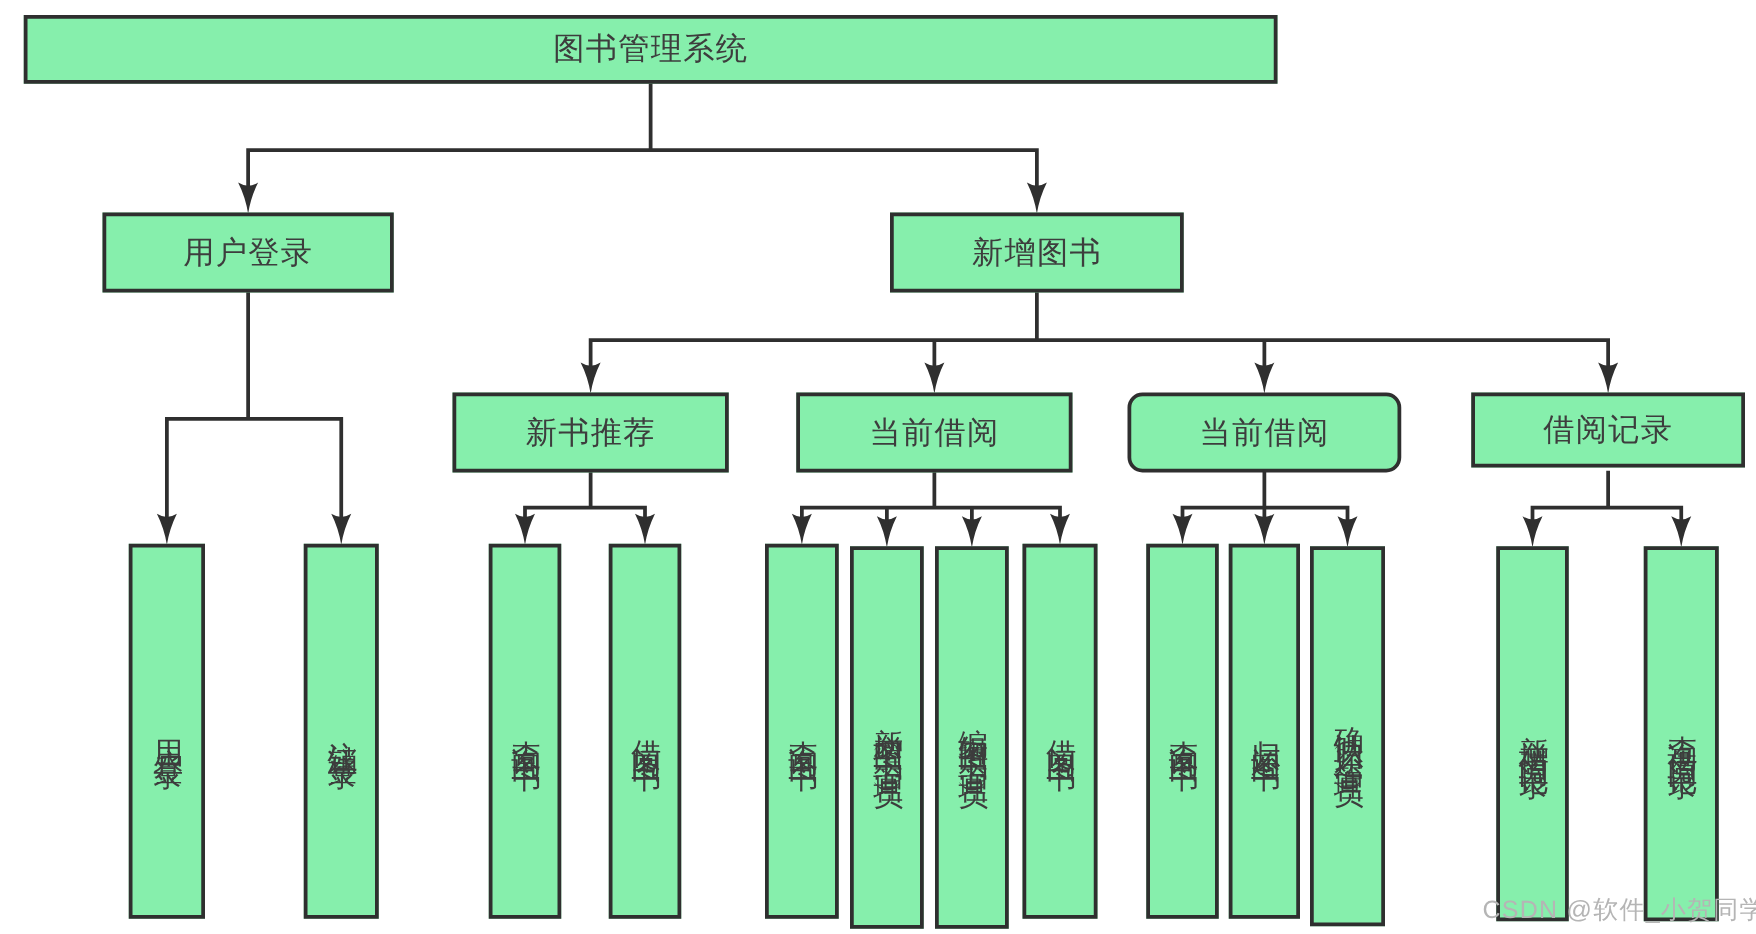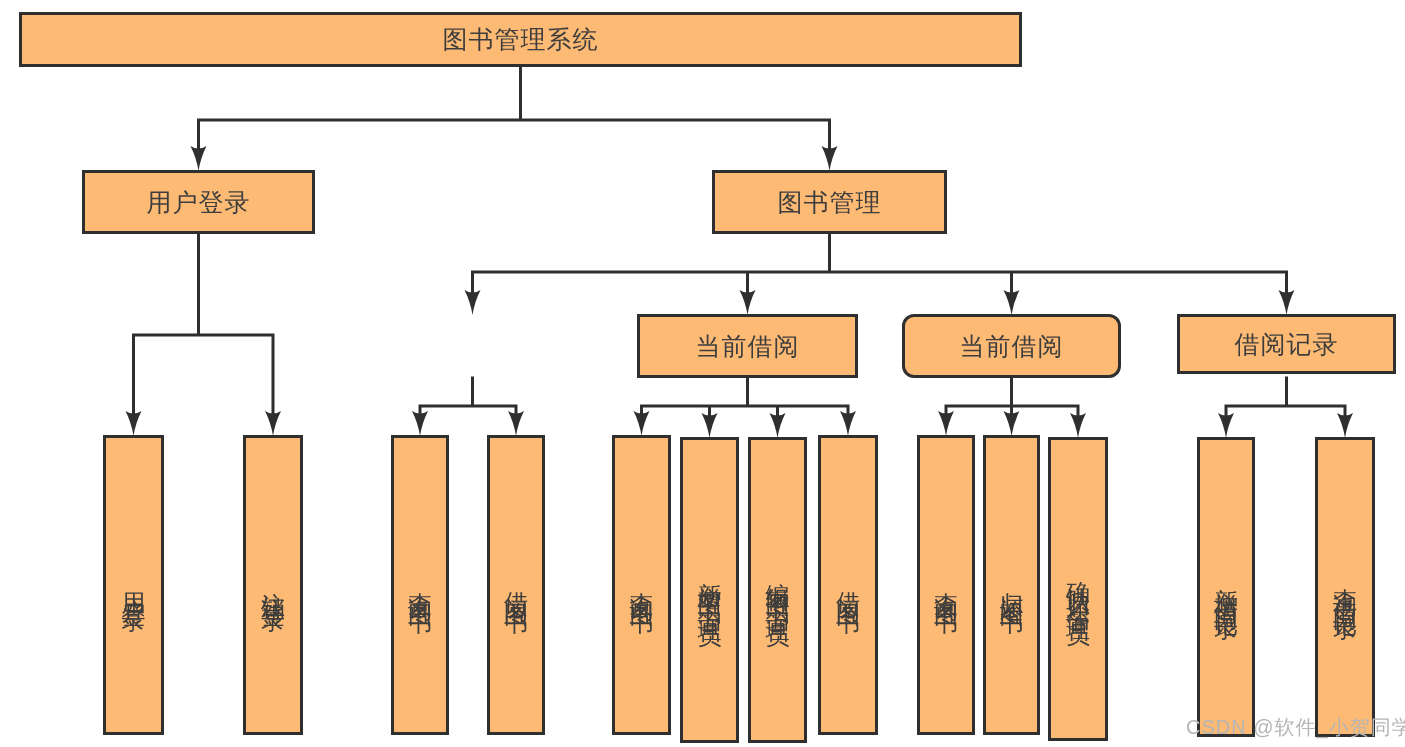--- a/index.html
+++ b/index.html
@@ -14,21 +14,21 @@
   #connectors {
     position: absolute;
     left: 0; top: 0;
     width: 1405px; height: 747px;
     pointer-events: none;
   }
   .node {
     position: absolute;
     box-sizing: border-box;
     border: 3px solid var(--line, #2f2f2f);
-    background: #fdba74;
+    background: #86efac;
     color: var(--text, #3d3d3d);
     display: flex;
     align-items: center;
     justify-content: center;
     font-size: 25px;
     line-height: 1;
     white-space: nowrap;
     letter-spacing: 1px;
   }
   .node.vertical {
@@ -78,21 +78,22 @@
       <path d="M1070 413 Q1076 425 1078 438 Q1080 425 1086 413 Q1078 418 1070 413 Z" fill="#2f2f2f"></path>
       <path d="M1011.5 378 V406 M946 406 V417 M1011.5 406 V417 M1078 406 V419 M946 406 H1078" stroke="#2f2f2f" stroke-width="3" stroke-linecap="square" fill="none"></path>
       <path d="M1218 413 Q1224 425 1226 438 Q1228 425 1234 413 Q1226 418 1218 413 Z" fill="#2f2f2f"></path>
       <path d="M1337 413 Q1343 425 1345 438 Q1347 425 1353 413 Q1345 418 1337 413 Z" fill="#2f2f2f"></path>
       <path d="M1286.5 378 V406 M1226 406 V419 M1345 406 V419 M1226 406 H1345" stroke="#2f2f2f" stroke-width="3" stroke-linecap="square" fill="none"></path>
     </svg>
 
   <div id="watermark">CSDN @软件_小贺同学</div>
 <div class="node" style="left: 19px; top: 12px; width: 1003px; height: 55px;">图书管理系统</div>
     <div class="node" style="left: 82px; top: 170px; width: 233px; height: 64px;">用户登录</div>
-    <div class="node" style="left: 712px; top: 170px; width: 235px; height: 64px;">图书管理</div>
+    <div class="node" style="left: 712px; top: 170px; width: 235px; height: 64px;">新增图书</div>
+    <div class="node" style="left: 362px; top: 314px; width: 221px; height: 64px;">新书推荐</div>
     <div class="node" style="left: 637px; top: 314px; width: 221px; height: 64px;">当前借阅</div>
     <div class="node" style="left: 902px; top: 314px; width: 219px; height: 64px; border-radius: 12px;">当前借阅</div>
     <div class="node" style="left: 1177px; top: 314px; width: 219px; height: 60px;">借阅记录</div>
     <div class="node vertical" style="left: 103px; top: 435px; width: 61px; height: 300px;">用户登录</div>
     <div class="node vertical" style="left: 243px; top: 435px; width: 60px; height: 300px;">注销登录</div>
     <div class="node vertical" style="left: 391px; top: 435px; width: 58px; height: 300px;">查询图书</div>
     <div class="node vertical" style="left: 487px; top: 435px; width: 58px; height: 300px;">借阅图书</div>
     <div class="node vertical" style="left: 612px; top: 435px; width: 59px; height: 300px;">查询图书</div>
     <div class="node vertical" style="left: 680px; top: 437px; width: 59px; height: 306px;">新增图书（管理员）</div>
     <div class="node vertical" style="left: 748px; top: 437px; width: 59px; height: 306px;">编辑图书（管理员）</div>

